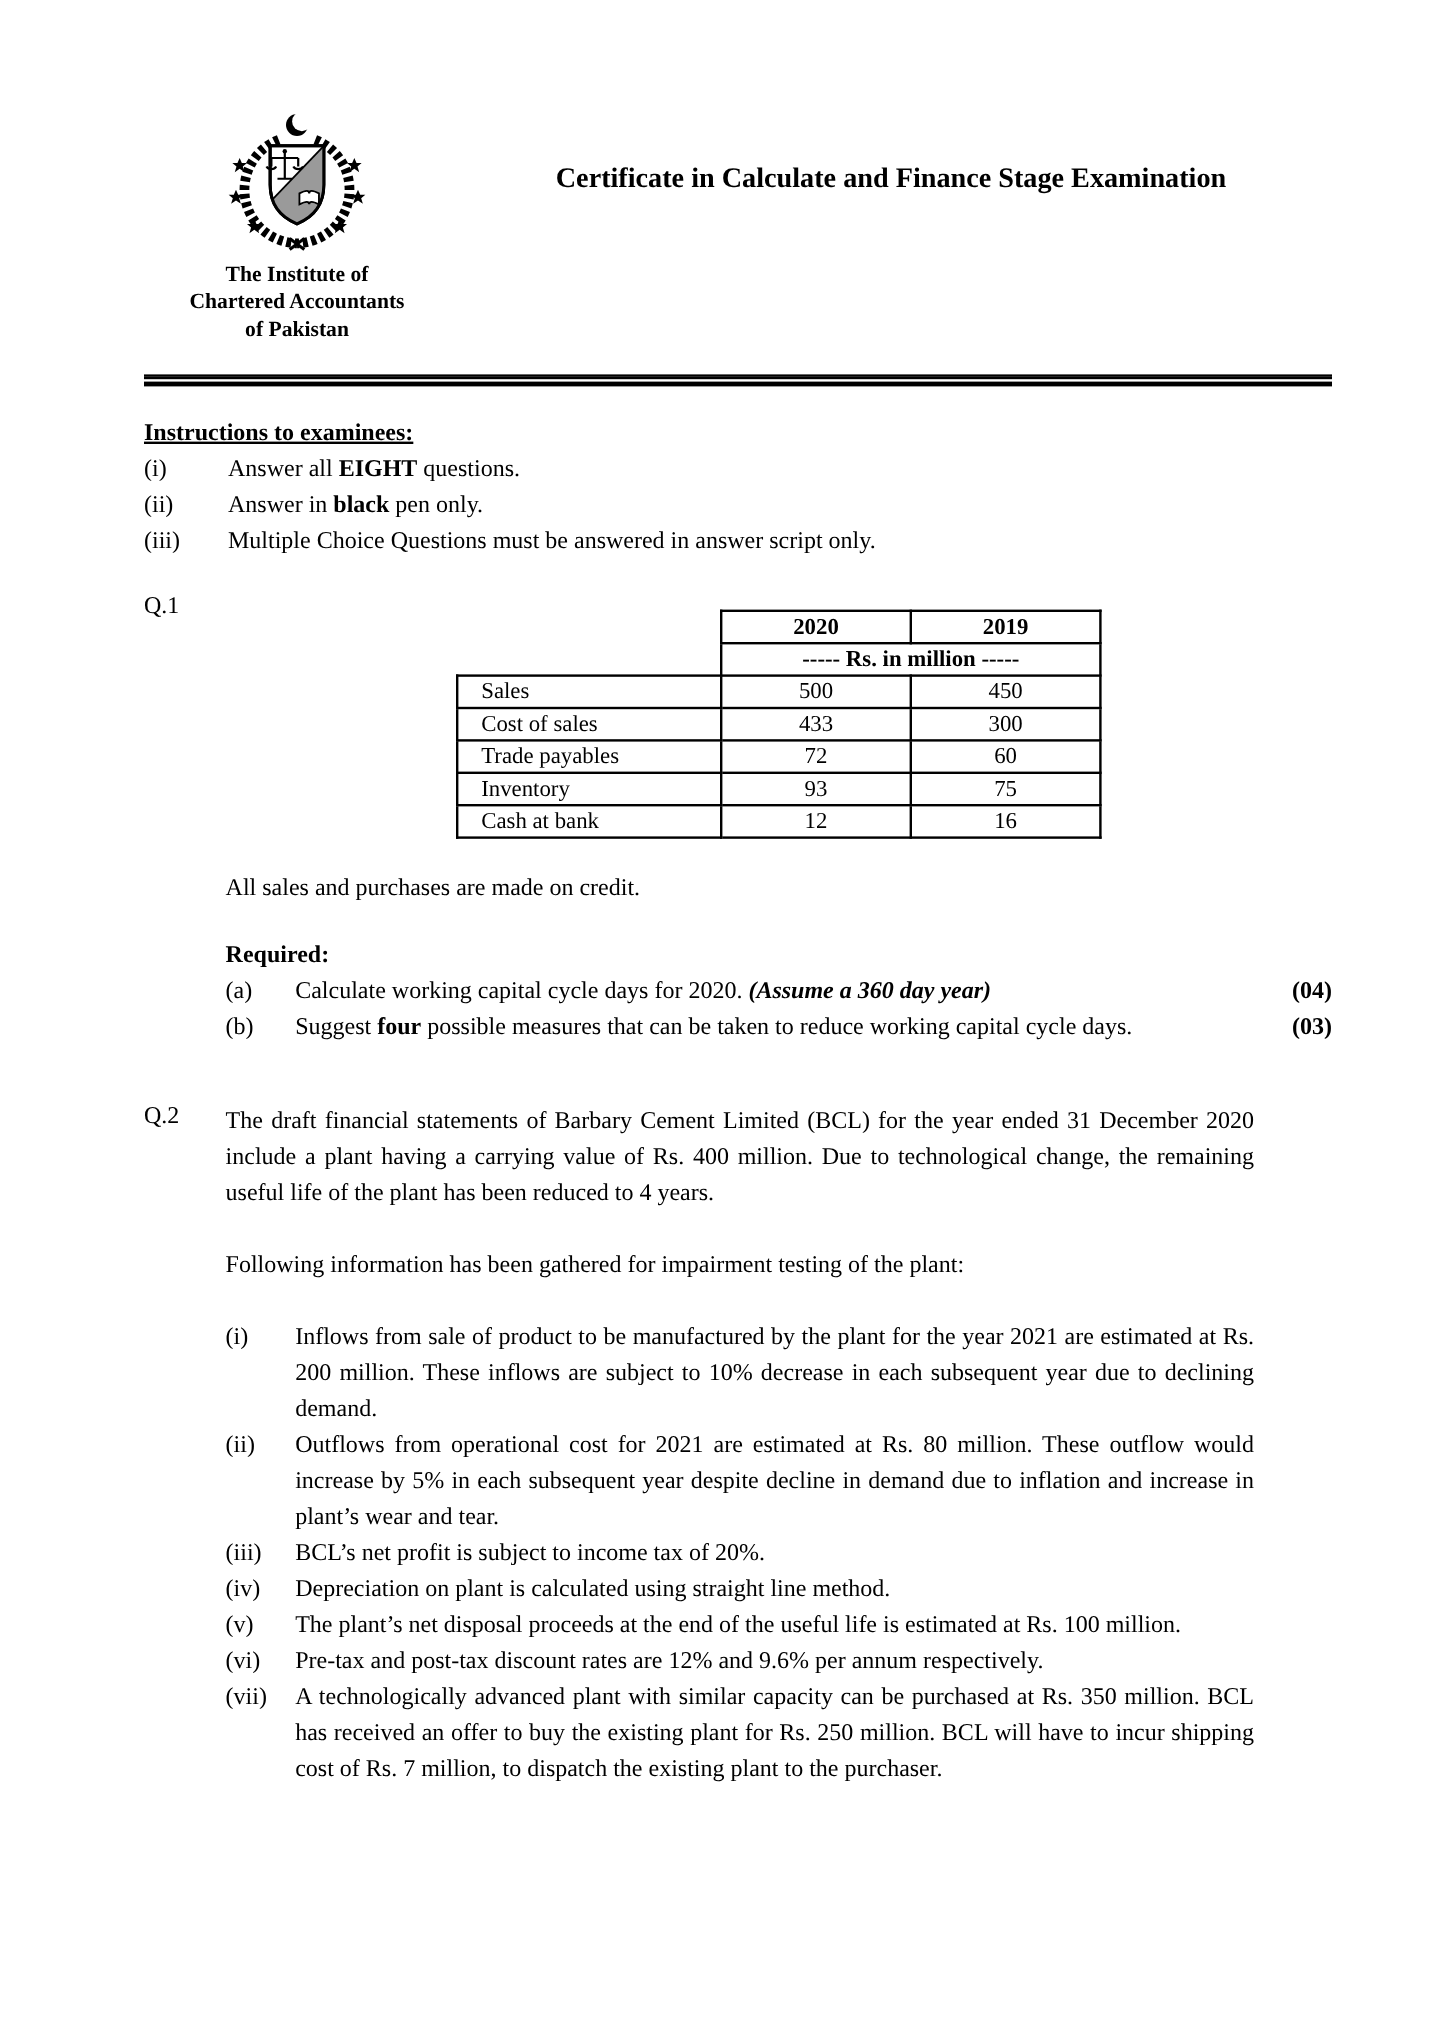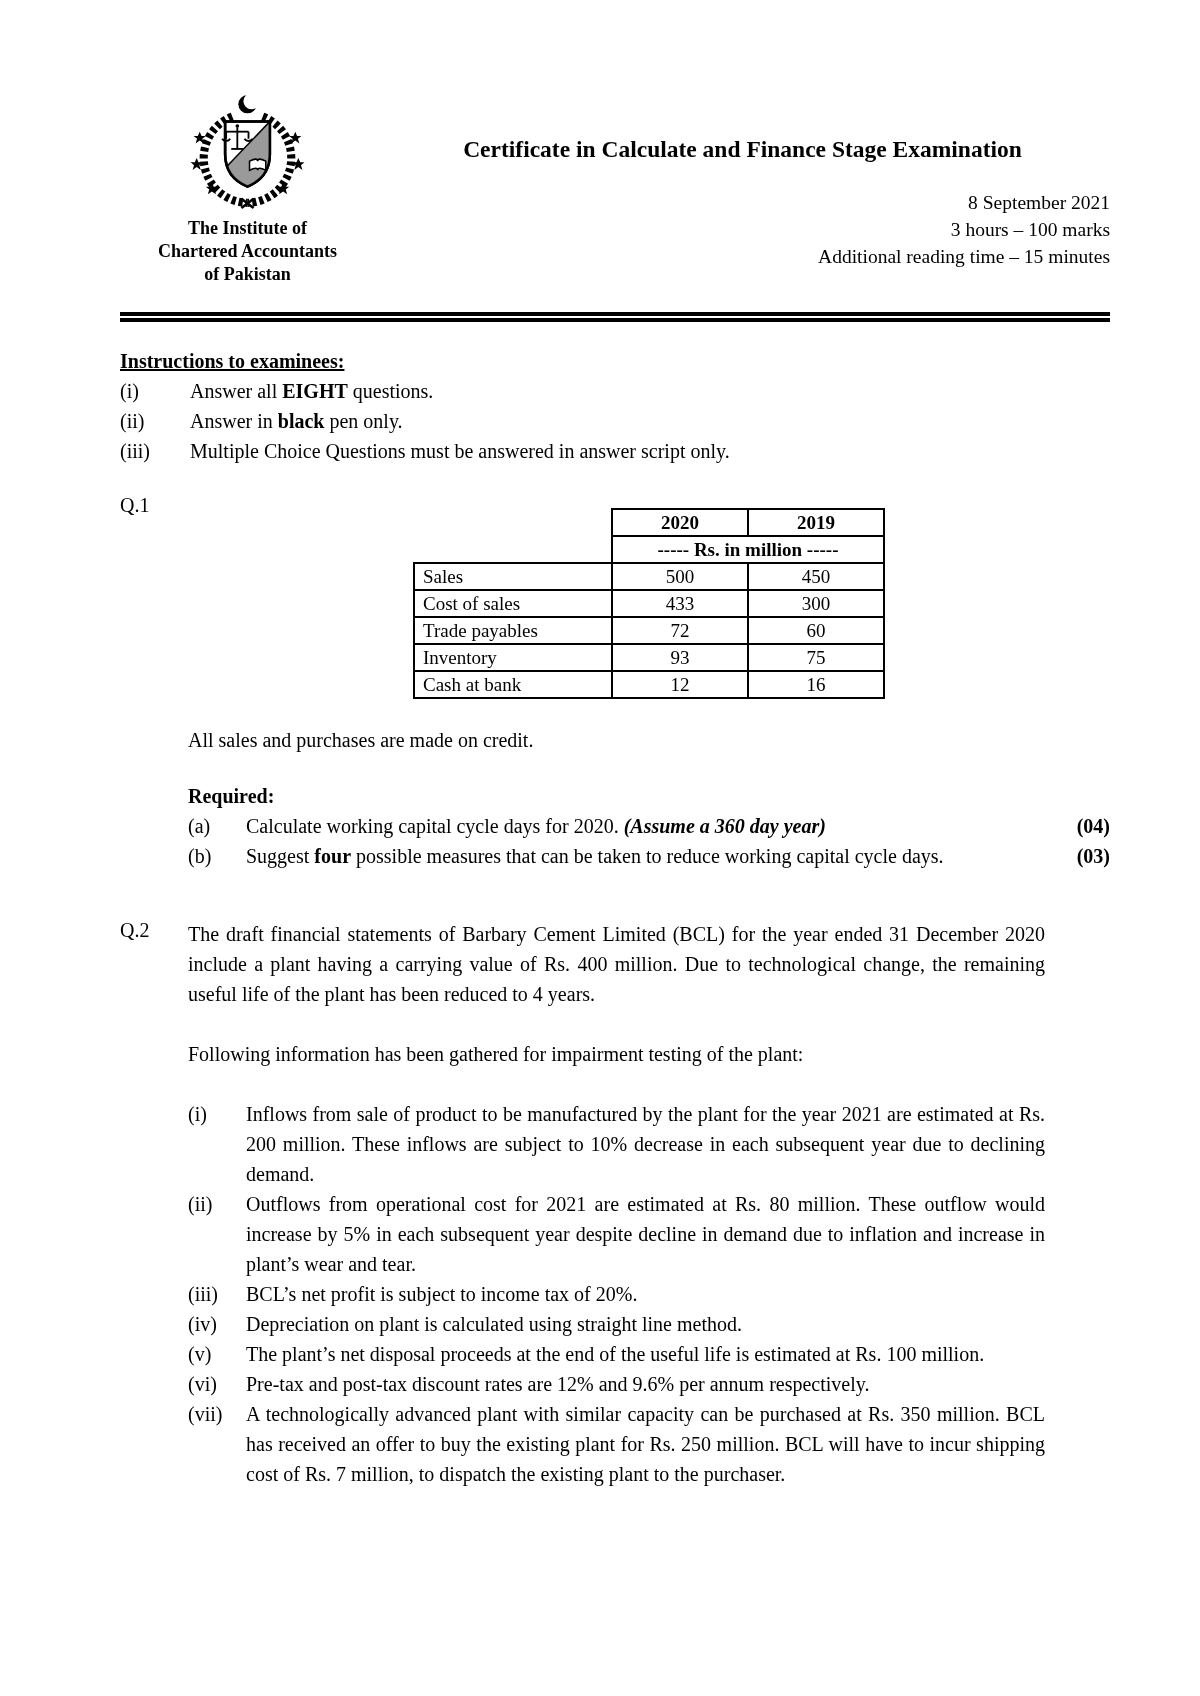--- a/index.html
+++ b/index.html
@@ -35,21 +35,21 @@
   .q2{margin-top:48px;}
   .qrow{display:grid;grid-template-columns:68px 1fr;}
   .qnum{font-size:20px;}
   .qbody{min-width:0;}
   .para{line-height:30px;}
   .just{text-align:justify;}
   .pad-r{margin-right:65px;}
   .gap-top{margin-top:30px;}
   
   table.fin{border-collapse:collapse;margin:14px auto 0;font-size:19px;}
-  table.fin td,table.fin th{border:2px solid #000;padding:0 8px;height:25px;line-height:25px;}
+  table.fin td,table.fin th{border:2px solid #000;padding:0 19px;height:25px;line-height:25px;}
   table.fin th{font-weight:bold;text-align:center;}
   table.fin td.ghost{border:none;background:transparent;}
   table.fin td.unit{font-weight:bold;text-align:center;}
   table.fin td.lbl{width:180px;text-align:left;}
   table.fin td.num,table.fin th.num{width:118px;text-align:center;}
   
   .req-heading{margin-top:26px;font-weight:bold;line-height:30px;}
   .part{display:grid;grid-template-columns:58px 1fr 64px;line-height:30px;}
   .marks{font-weight:bold;text-align:right;}
   .bi{font-weight:bold;font-style:italic;}
@@ -106,25 +106,20 @@
         <circle cx="57" cy="34.5" r="1.8" fill="#000"></circle>
       </svg>
       <div class="institute-name">
         <div>The Institute of</div>
         <div>Chartered Accountants</div>
         <div>of Pakistan</div>
       </div>
     </div>
     <div class="header-right">
       <div class="exam-title">Certificate in Calculate and Finance Stage Examination</div>
-      <div class="exam-meta">
-        <div>8 September 2021</div>
-        <div>3 hours – 100 marks</div>
-        <div>Additional reading time – 15 minutes</div>
-      </div>
     </div>
   </div>
 
   <div class="rule-thin"></div>
   <div class="rule-db1"></div>
   <div class="rule-db2"></div>
 
   <div class="instructions">
     <div><span class="instr-heading">Instructions to examinees:</span></div>
     <div class="instr-item">

